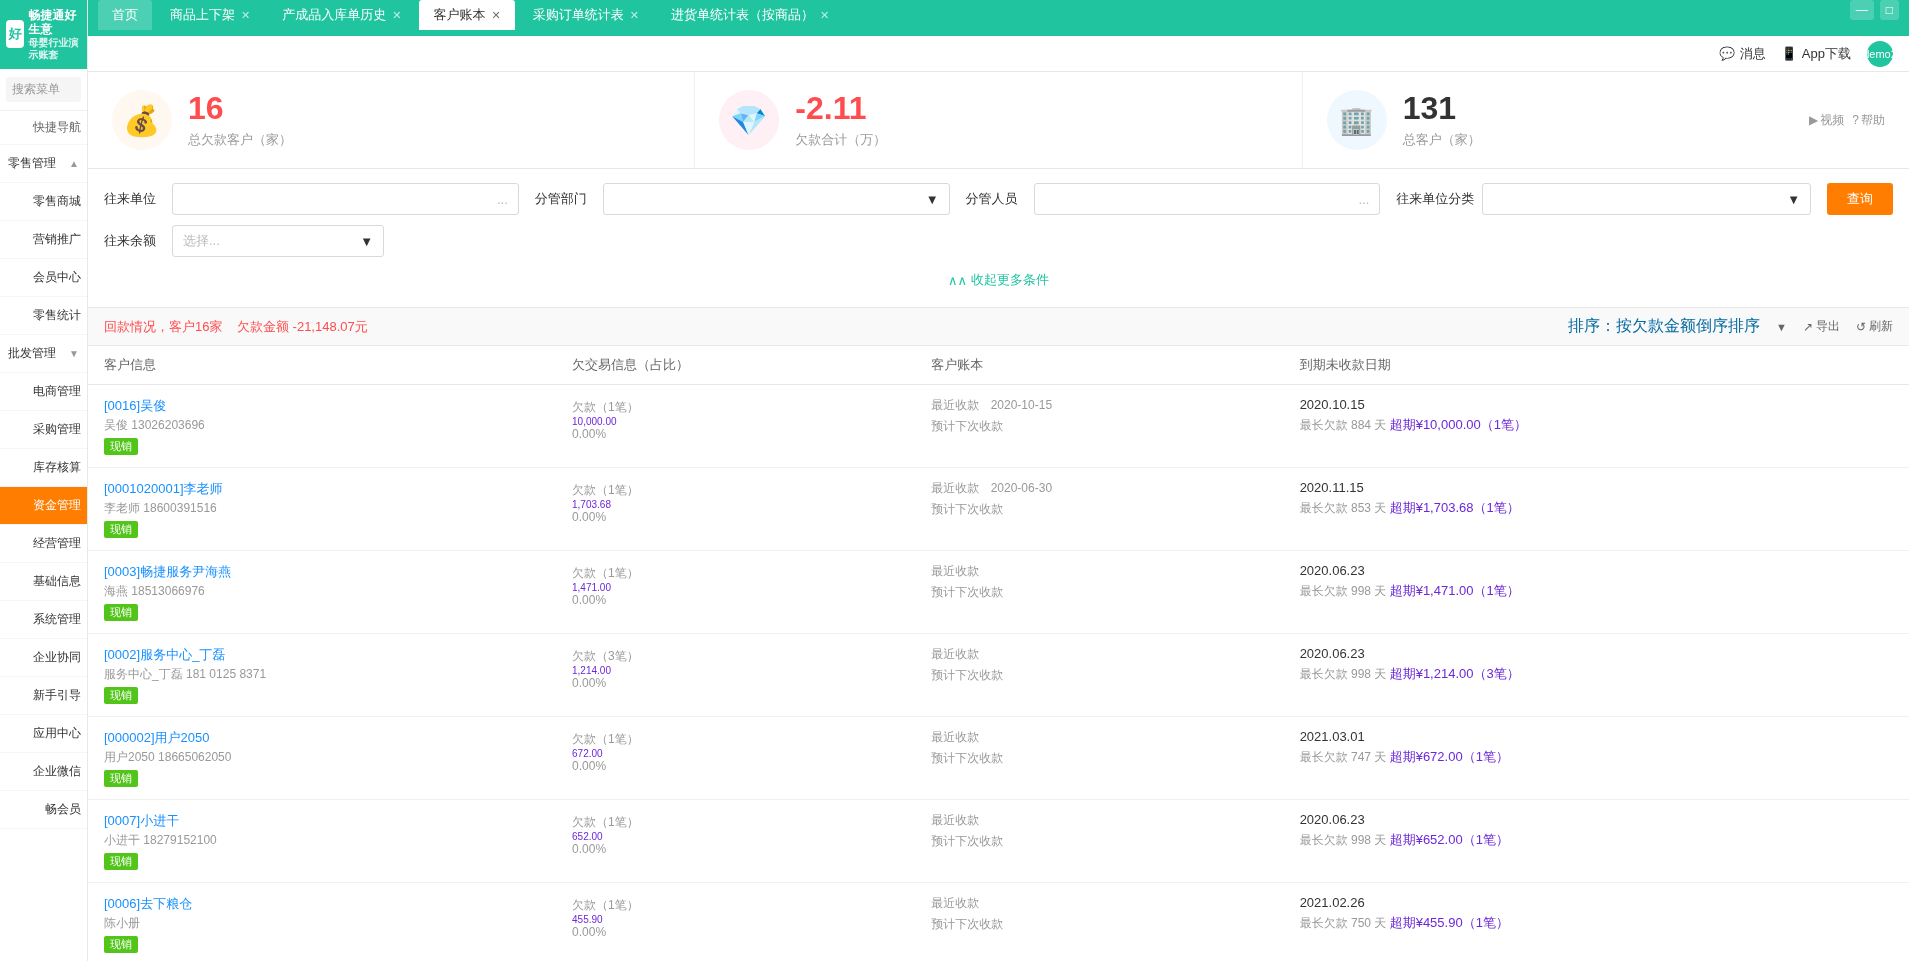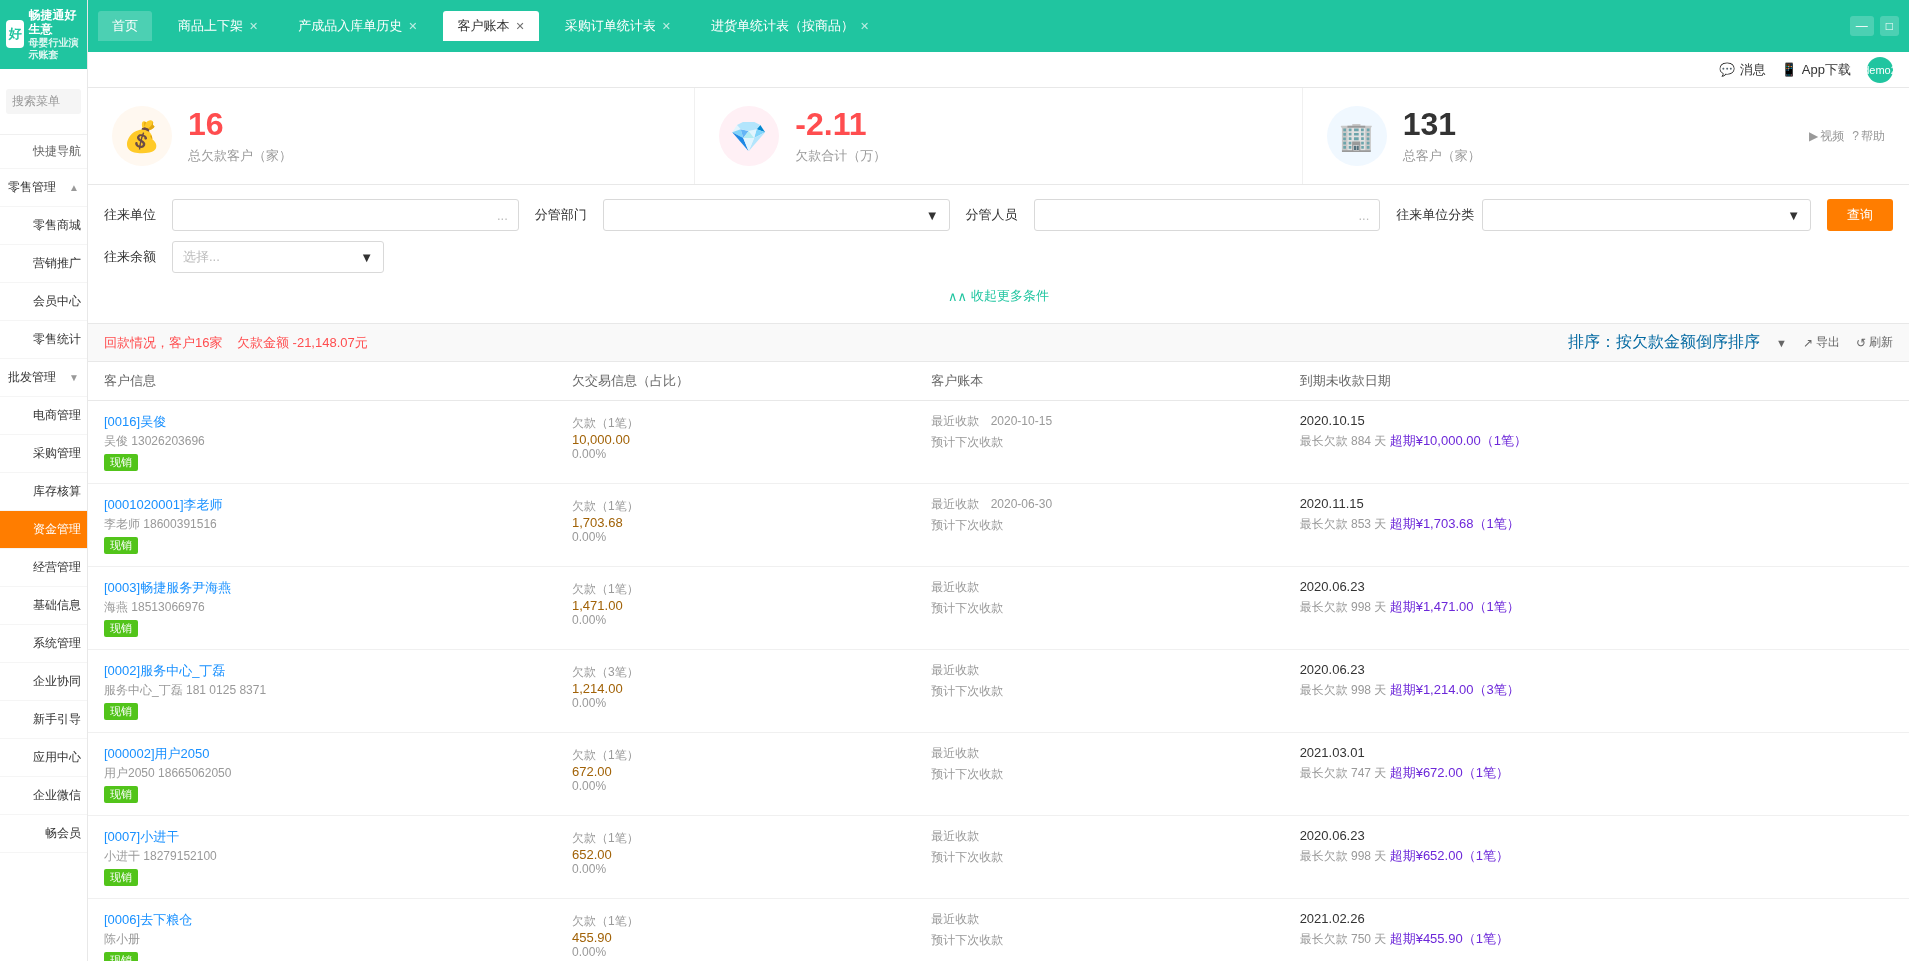--- a/index.html
+++ b/index.html
@@ -3,32 +3,32 @@
   <meta charset="utf-8">
   <style>
     * { margin: 0; padding: 0; box-sizing: border-box; }
     body { font-family: 'Microsoft YaHei', Arial, sans-serif; font-size: 13px; background: #f5f5f5; color: #333; display: flex; height: 961px; overflow: hidden; }
 
     
     .sidebar { width: 88px; background: #fff; border-right: 1px solid #e8e8e8; display: flex; flex-direction: column; flex-shrink: 0; }
     .sidebar-logo { background: #20c5a0; padding: 8px 6px; display: flex; align-items: center; gap: 4px; cursor: pointer; }
     .sidebar-logo-icon { width: 28px; height: 28px; background: #fff; border-radius: 4px; display: flex; align-items: center; justify-content: center; font-size: 14px; }
     .sidebar-logo-text { color: #fff; font-size: 12px; font-weight: bold; line-height: 1.2; }
-    .sidebar-search { padding: 20px 6px; border-bottom: 1px solid #f0f0f0; }
+    .sidebar-search { padding: 8px 6px; border-bottom: 1px solid #f0f0f0; }
     .sidebar-search-btn { width: 100%; background: #f5f5f5; border: none; border-radius: 3px; padding: 4px 6px; font-size: 12px; color: #999; cursor: pointer; text-align: left; }
     .sidebar-nav-item { padding: 10px 6px; text-align: right; cursor: pointer; font-size: 12px; color: #333; border-bottom: 1px solid #f5f5f5; }
     .sidebar-nav-item.active { background: #ff7d00; color: #fff; }
     .sidebar-nav-item.has-arrow { display: flex; align-items: center; justify-content: space-between; padding: 10px 8px; }
     .sidebar-nav-item.has-arrow .nav-label { font-size: 12px; }
 
     
     .main { flex: 1; display: flex; flex-direction: column; overflow: hidden; }
 
     
-    .topbar { background: #20c5a0; display: flex; align-items: center; padding: 0 10px; height: 52px; gap: 12px; }
+    .topbar { background: #20c5a0; display: flex; align-items: flex-start; padding: 0 10px; height: 36px; gap: 4px; }
     .tab-item { padding: 6px 14px; color: #fff; font-size: 13px; cursor: pointer; border-radius: 3px 3px 0 0; display: flex; align-items: center; gap: 6px; white-space: nowrap; }
     .tab-item.active { background: #fff; color: #333; }
     .tab-item .tab-close { font-size: 11px; opacity: 0.7; }
     .tab-item.home { background: rgba(255,255,255,0.2); }
     .topbar-spacer { flex: 1; }
     .topbar-actions { display: flex; gap: 6px; }
     .topbar-btn { color: #fff; background: rgba(255,255,255,0.2); border: none; border-radius: 3px; padding: 3px 6px; cursor: pointer; font-size: 12px; }
 
     
     .header-bar { background: #fff; border-bottom: 1px solid #e8e8e8; display: flex; align-items: center; justify-content: flex-end; padding: 6px 16px; gap: 16px; height: 36px; }
@@ -71,21 +71,21 @@
 
     
     .table-container { flex: 1; overflow-y: auto; background: #fff; }
     table { width: 100%; border-collapse: collapse; }
     thead th { padding: 10px 16px; text-align: left; font-size: 13px; color: #666; font-weight: normal; background: #fff; border-bottom: 1px solid #e8e8e8; position: sticky; top: 0; }
     tbody tr { border-bottom: 1px solid #f0f0f0; }
     td { padding: 12px 16px; vertical-align: top; font-size: 13px; }
     .customer-name { color: #1890ff; cursor: pointer; font-size: 13px; }
     .customer-info { font-size: 12px; color: #999; margin-top: 2px; }
     .customer-tag { display: inline-block; background: #52c41a; color: #fff; font-size: 11px; padding: 1px 6px; border-radius: 2px; margin-top: 4px; }
-    .debt-amount { color: #a16207; font-size: 13px; }
+    .debt-amount { color: #6d28d9; font-size: 10px; }
     .debt-meta { font-size: 12px; color: #999; margin-top: 2px; }
     .debt-percent { font-size: 12px; color: #999; }
     .repay-label { font-size: 12px; color: #999; }
     .overdue-info { color: #333; font-size: 13px; }
     .overdue-link { color: #6d28d9; cursor: pointer; }
 
     .content-area { flex: 1; display: flex; flex-direction: column; overflow: hidden; }
 
     
     ::-webkit-scrollbar { width: 6px; }

